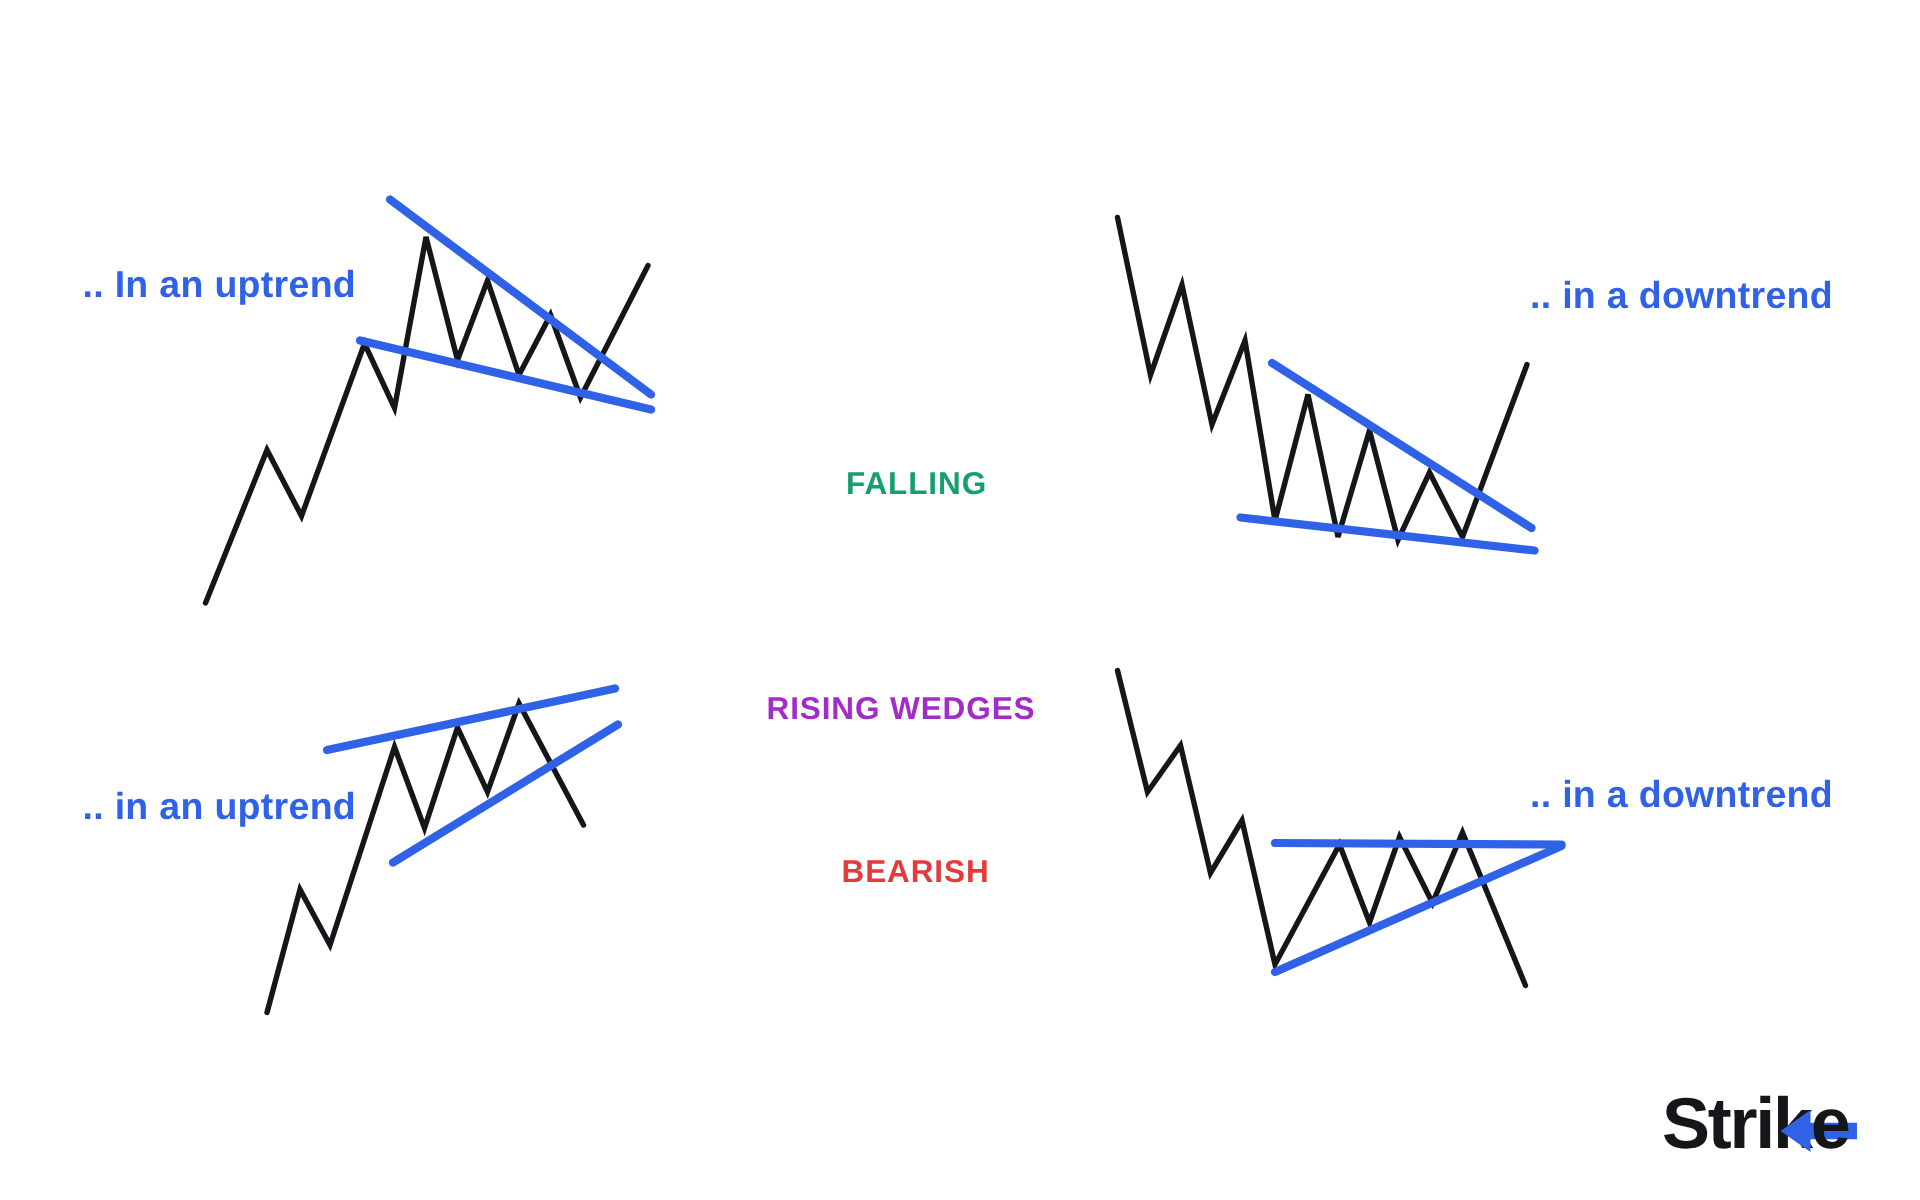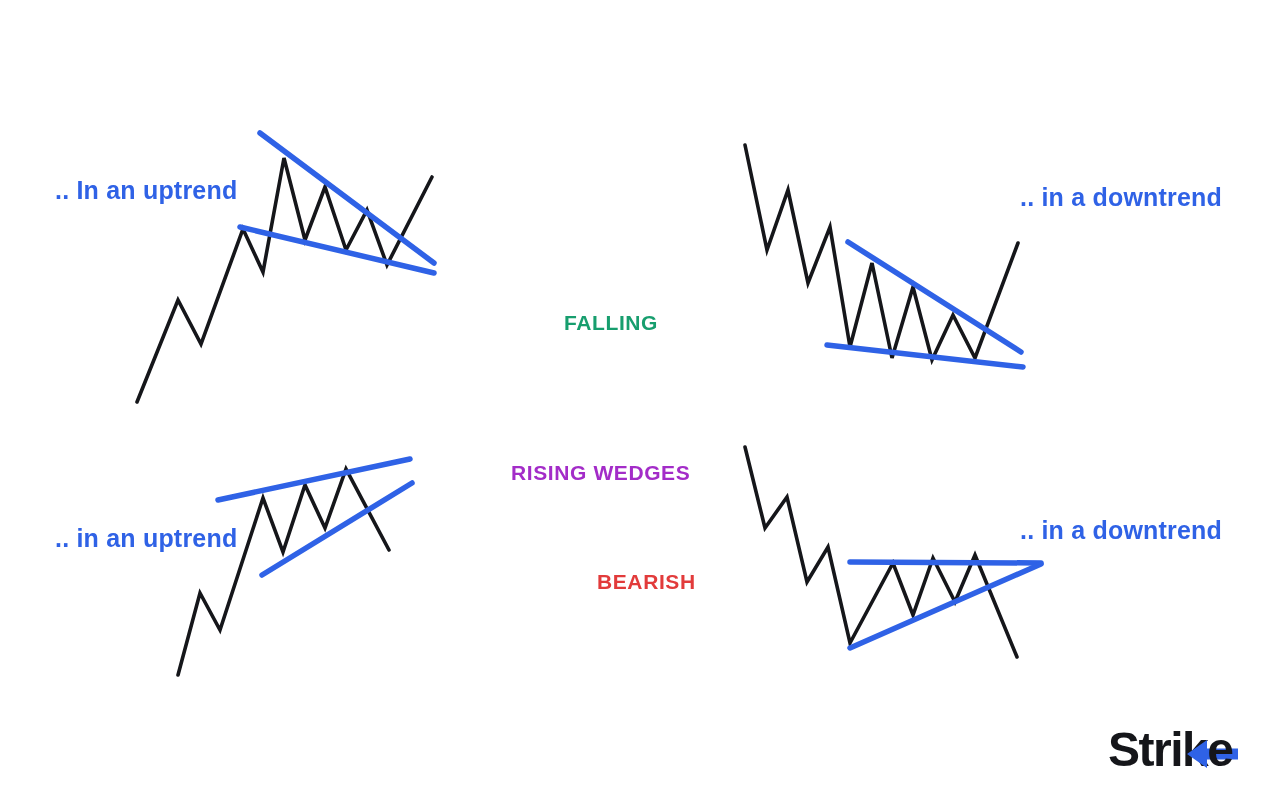--- a/index.html
+++ b/index.html
@@ -110,21 +110,21 @@
 
   <div class="caption" style="left:55px; top:524px;">.. in an uptrend</div>
 
   <div class="caption" style="left:1020px; top:516px;">.. in a downtrend</div>
 
 
   <div class="center-label label-green" style="left:564px; top:311px;">FALLING</div>
 
   <div class="center-label label-purple" style="left:479px; top:461px;margin-left:32px;">RISING WEDGES</div>
 
-  <div class="center-label label-red" style="left:561px; top:570px;margin-left:36px;">BEARISH</div>
+  <div class="center-label label-red" style="left:561px; top:570px;">BEARISH</div>
 
   <div class="logo">
     <span class="logo-prefix">Strik</span><span class="logo-suffix">e</span>
     <svg class="arrow-icon" viewBox="0 0 52 30" xmlns="http://www.w3.org/2000/svg">
       <polygon points="1,15 21,1 21,9.5 52,9.5 52,20.5 21,20.5 21,29"></polygon>
     </svg>
   </div>
 
 </div>
 

